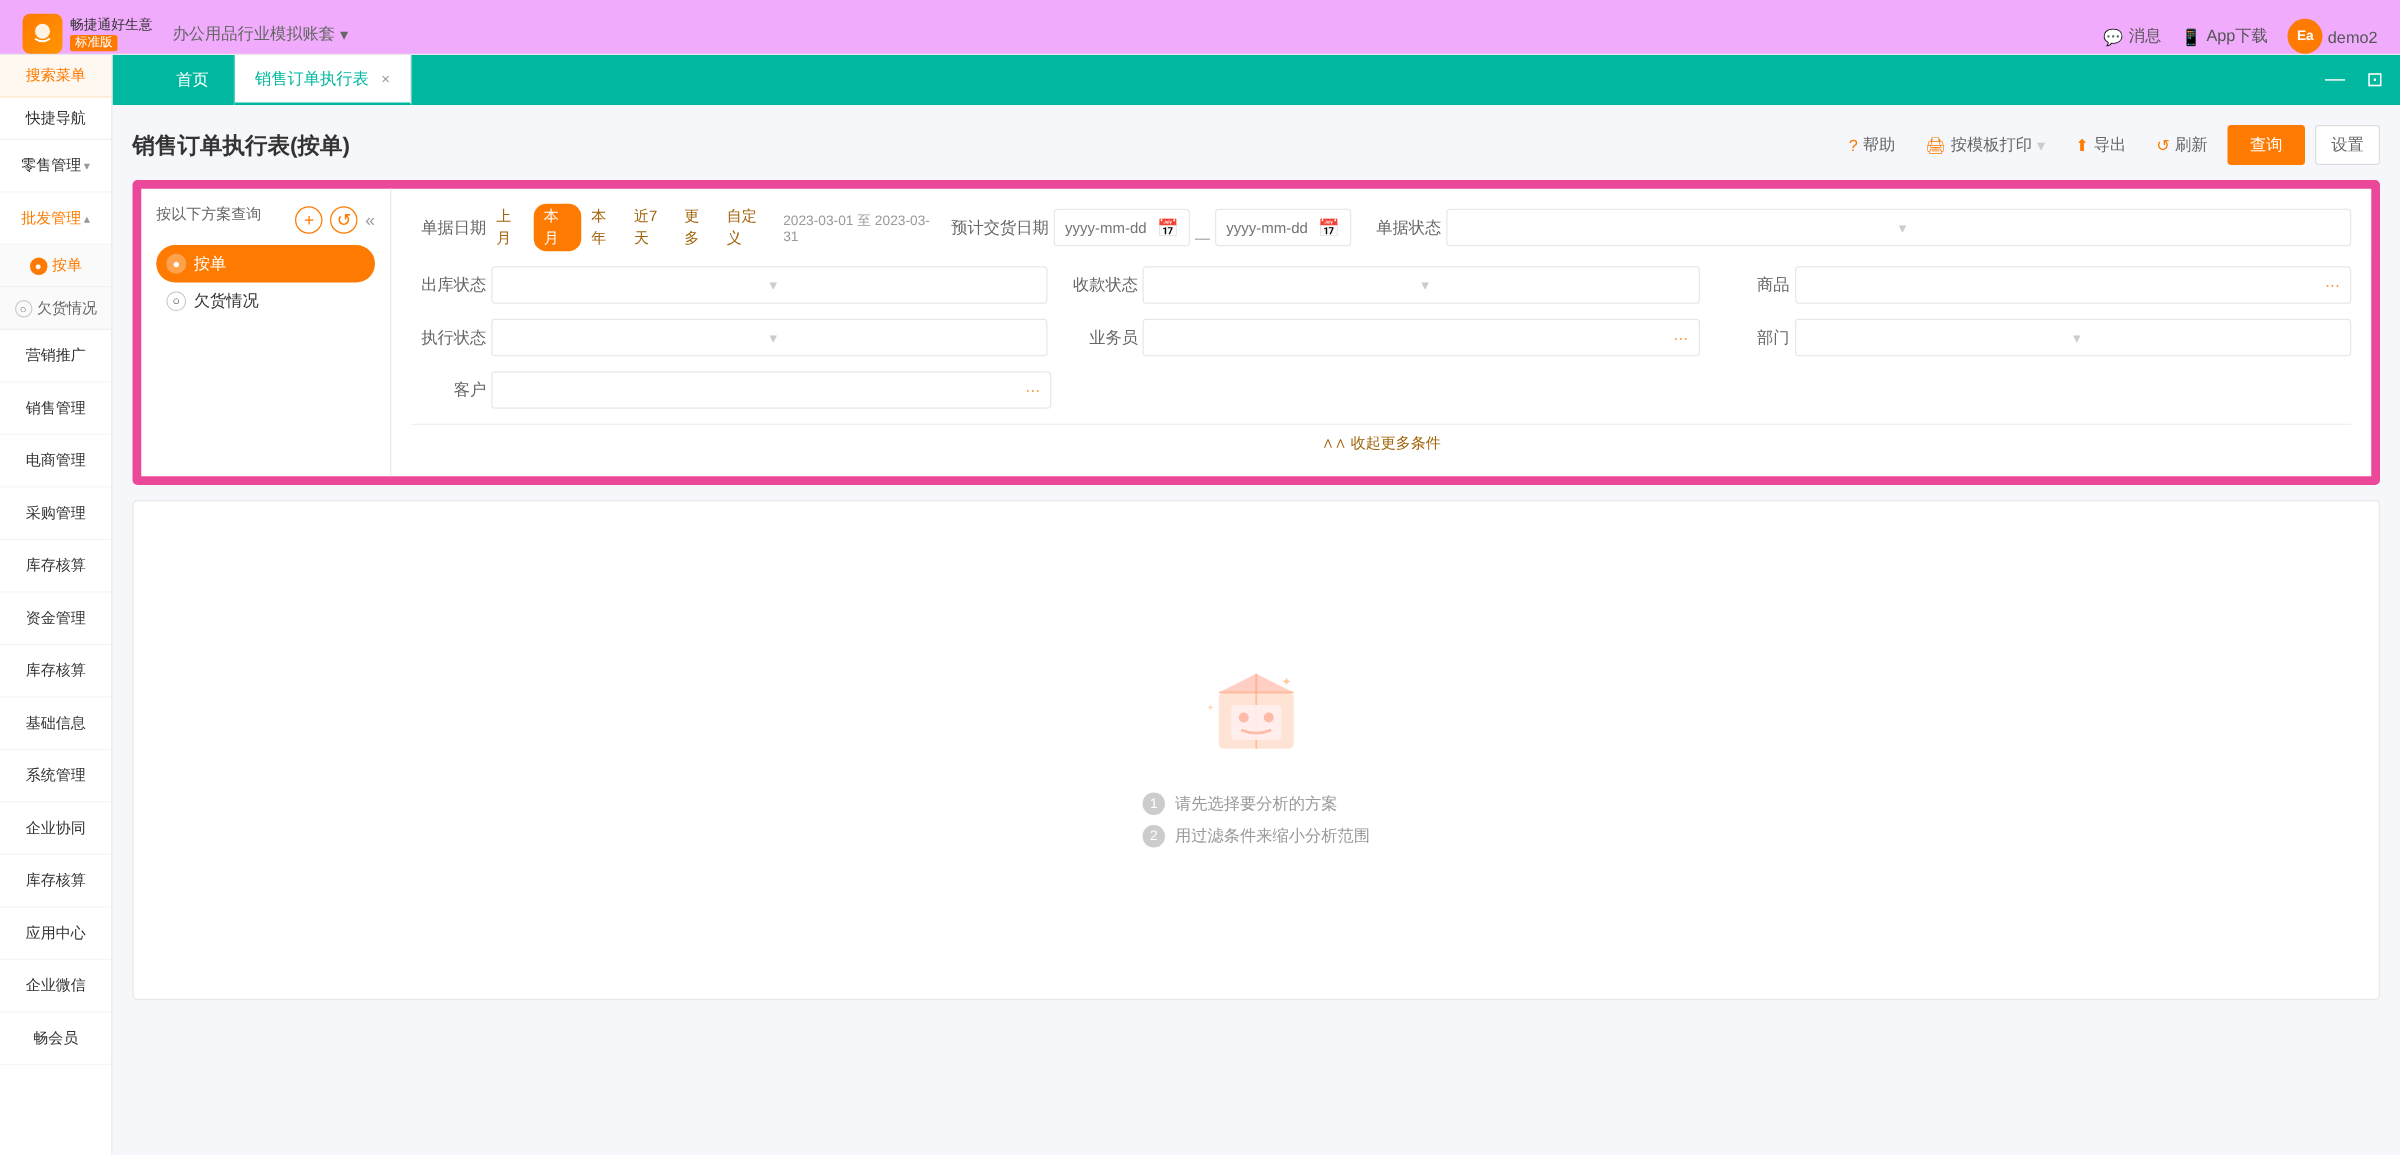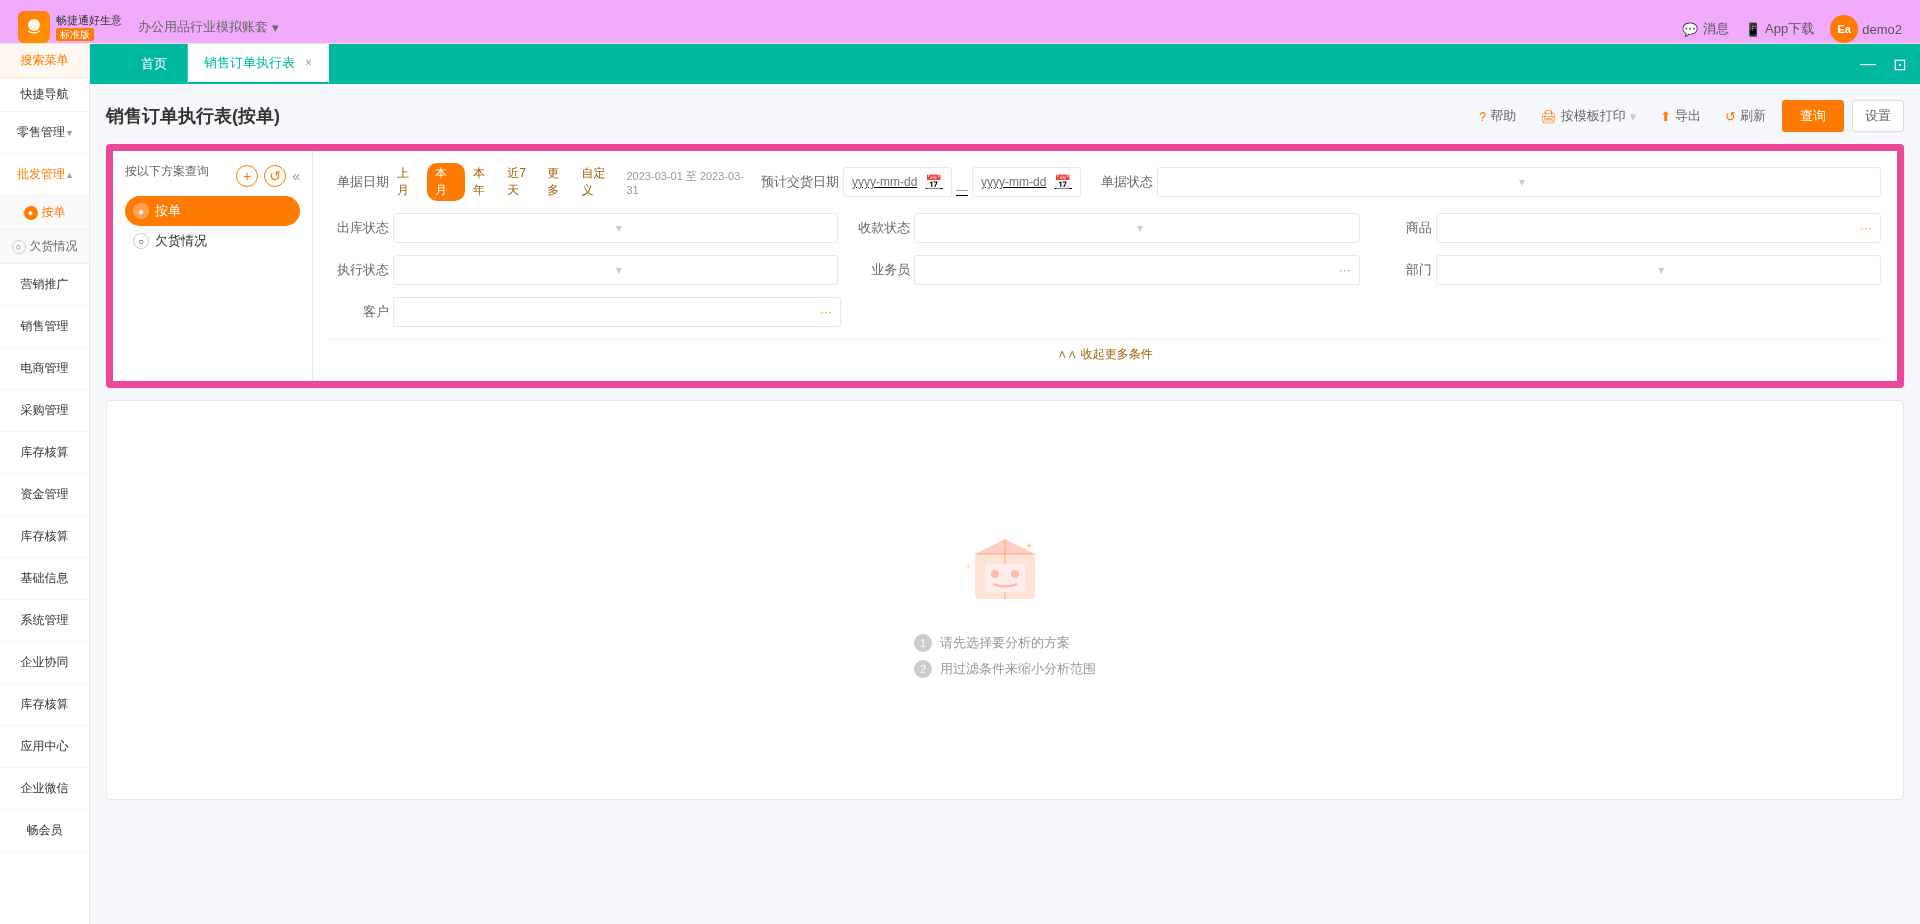--- a/index.html
+++ b/index.html
@@ -347,21 +347,20 @@
       color: #ff7a00;
       font-size: 12px;
       margin-left: auto;
       cursor: pointer;
     }
     .date-range {
       display: flex;
       align-items: flex-end;
       gap: 4px;
       flex: 1;
-      text-decoration: underline;
     }
     .date-input {
       flex: 1;
       display: flex;
       align-items: center;
       border: 1px solid #e8e8e8;
       border-radius: 3px;
       padding: 4px 8px;
       background: #fff;
       min-height: 30px;

